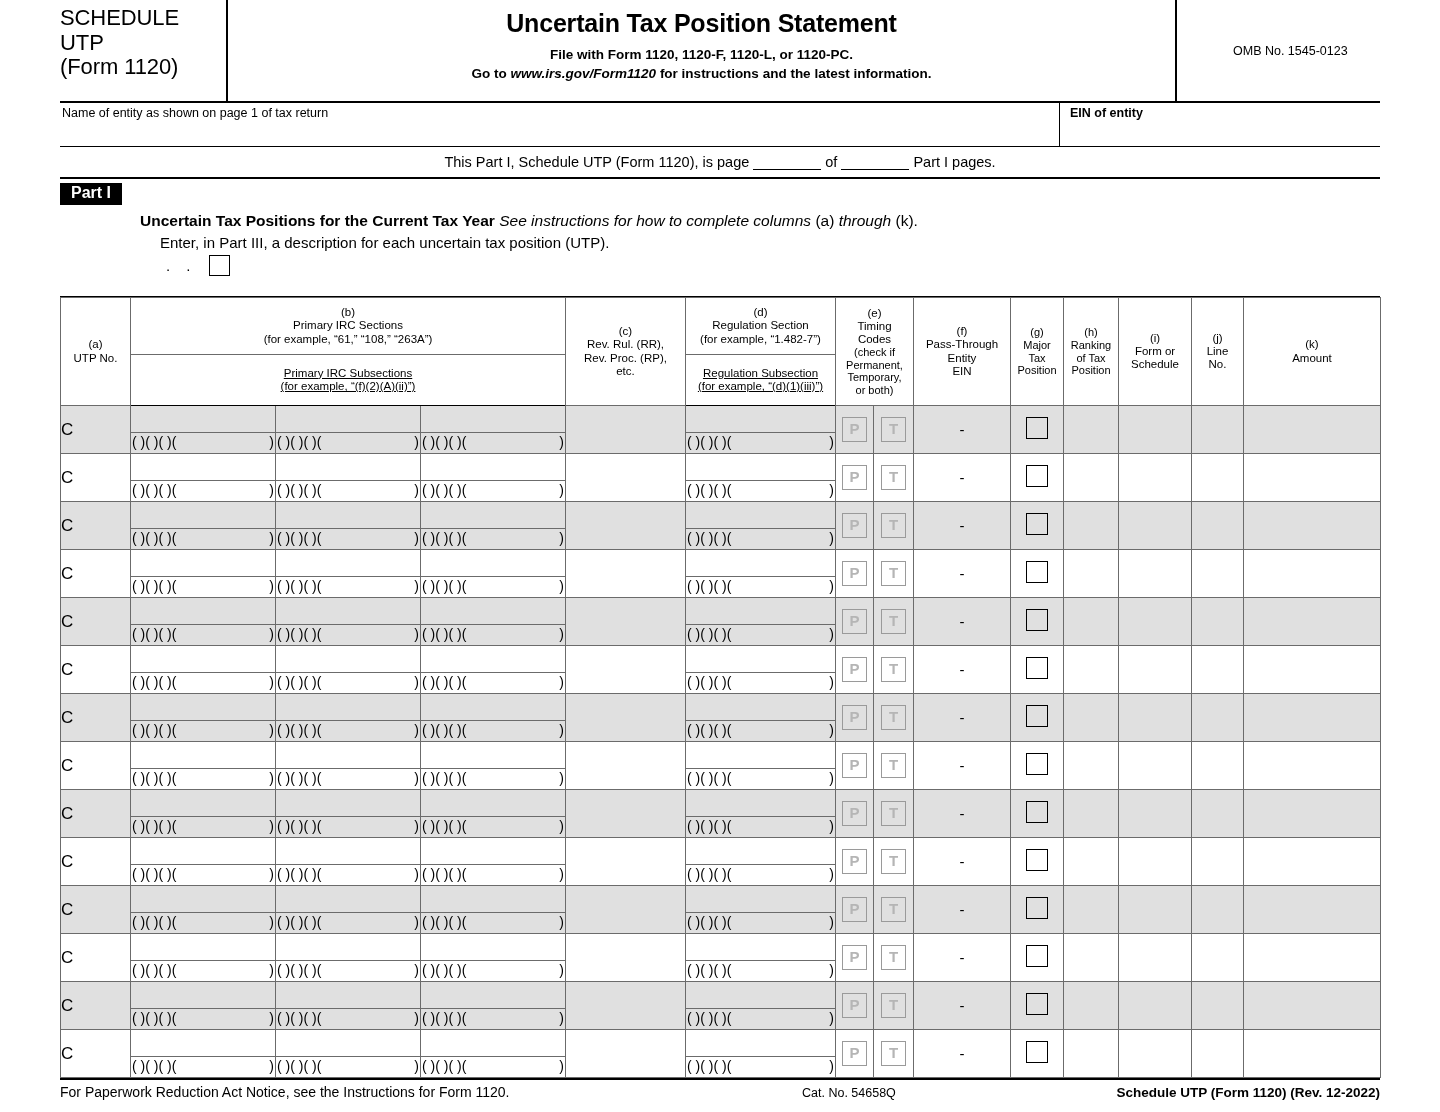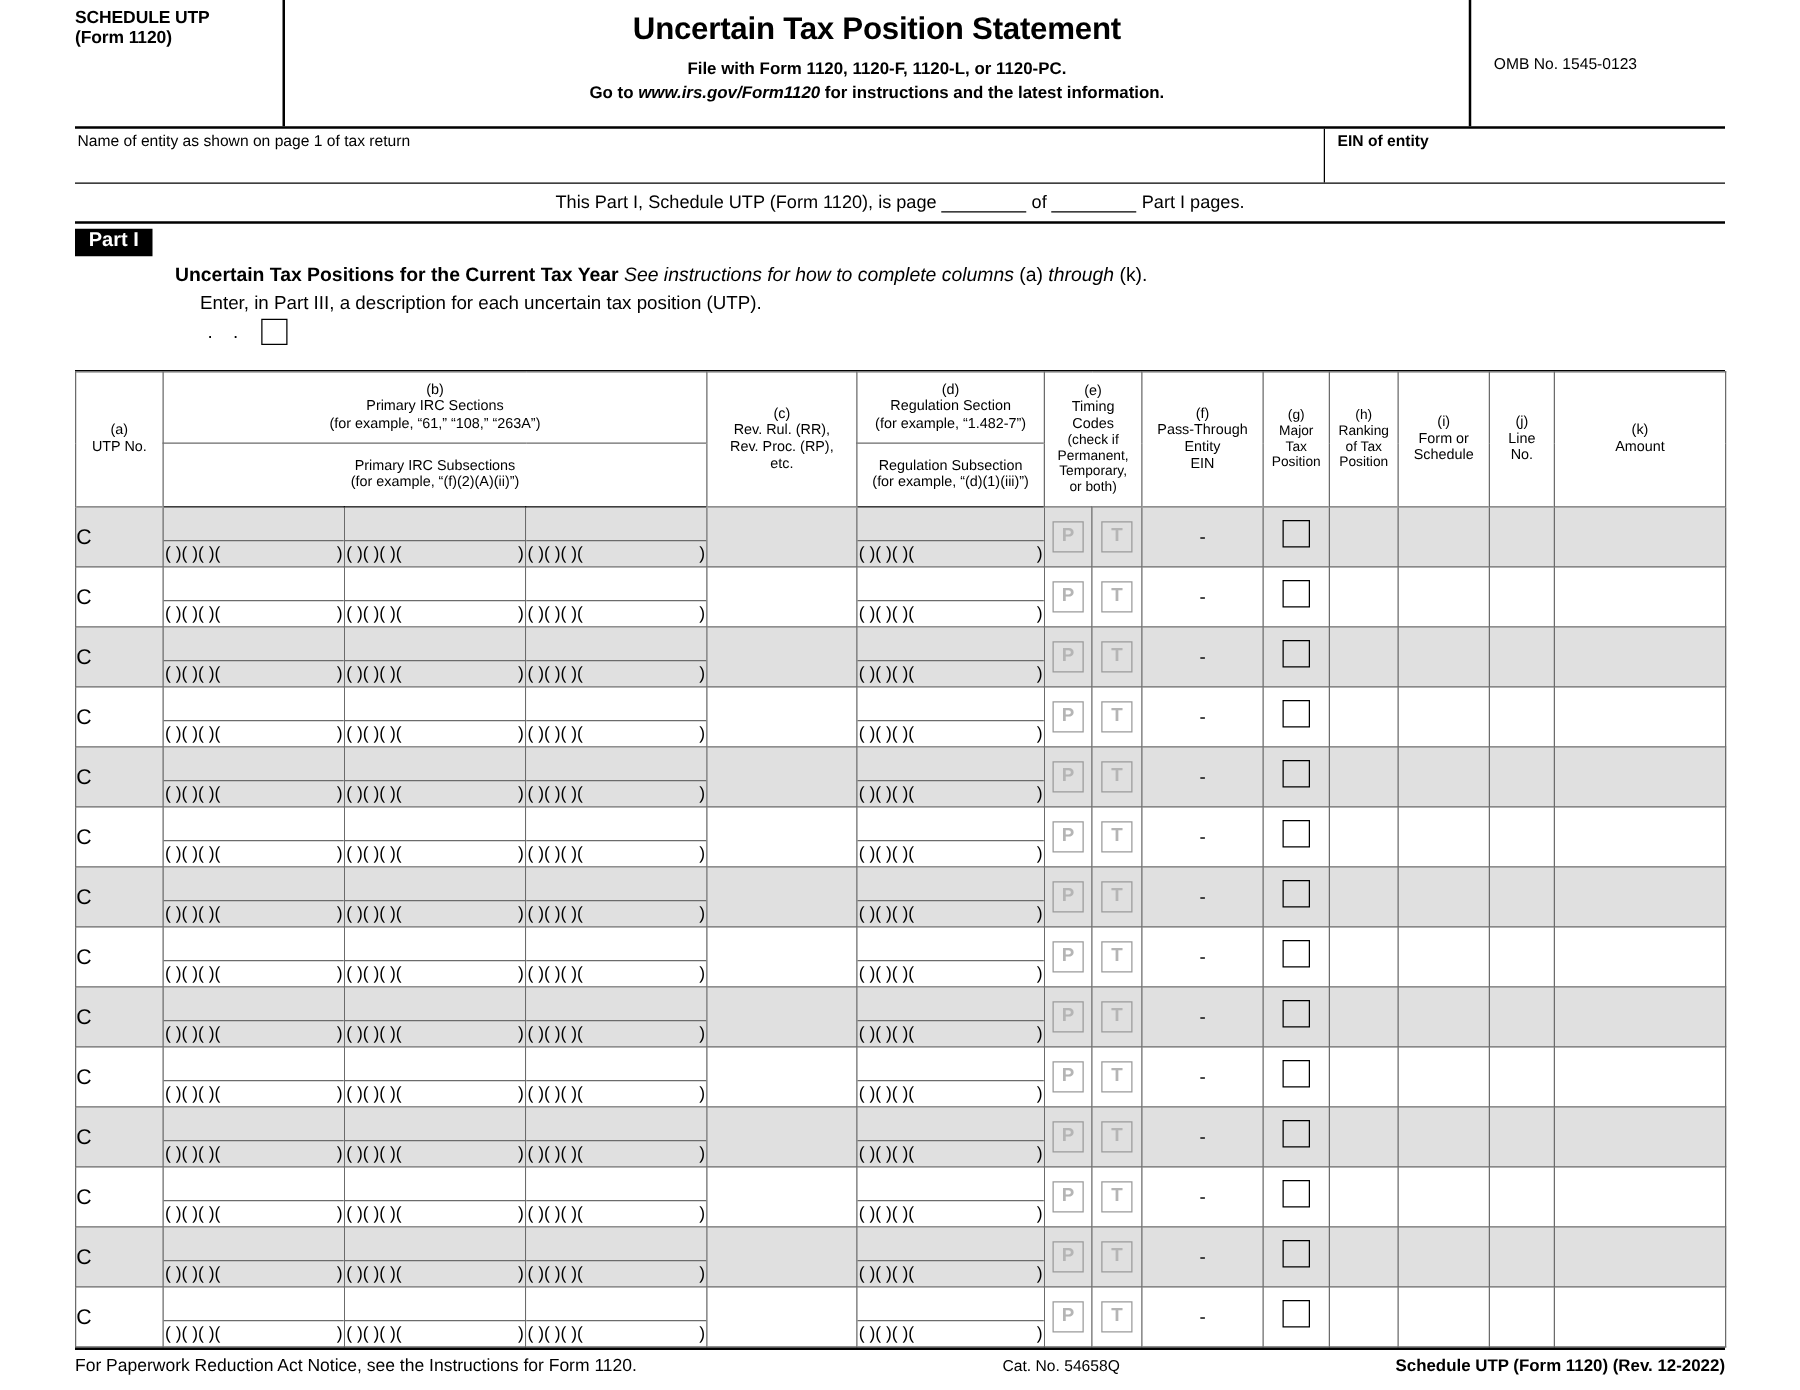--- a/index.html
+++ b/index.html
@@ -30,22 +30,22 @@
     box-sizing: border-box;
   }
   .head-left {
     width: 168px;
     flex: 0 0 168px;
     border-right: 2.5px solid #000;
     padding-top: 6px;
     box-sizing: border-box;
   }
   .sched-title {
-    font-size: 14px;
-    font-weight: bold;
+    font-size: 22px;
+    font-weight: normal;
     line-height: 1.12;
     letter-spacing: -0.1px;
   }
   .sched-sub {
     font-size: 12.5px;
     line-height: 1.26;
     margin-top: 3px;
   }
   .head-mid {
     flex: 1 1 auto;
@@ -73,20 +73,21 @@
   .head-right {
     width: 203px;
     flex: 0 0 203px;
     box-sizing: border-box;
     padding-left: 18px;
     display: flex;
     align-items: center;
   }
   .omb {
     font-size: 12.5px;
+    margin-left: 38px;
   }
 
   
   .name-row {
     display: flex;
     height: 44px;
     border-bottom: 1.5px solid #000;
     box-sizing: border-box;
   }
   .name-cell {
@@ -186,21 +187,21 @@
     padding: 3px 2px;
   }
   .hd .note {
     font-weight: normal;
   }
   .hd.small { font-size: 11px; }
   .hd.e-col { font-size: 11.5px; line-height: 1.14; padding: 2px 1px; }
   .hd.e-col .note { font-size: 11px; }
 
   thead tr.hrow1 td { border-bottom: none; }
-  .hdr-outer { border-bottom: 1.5px solid #000 !important; }
+  .hdr-outer { border-bottom: 1.5px solid #000 !important; text-decoration: underline; }
 
   
   .rowshade { background: #e0e0e0; }
   .rowplain { background: #ffffff; }
 
   td.utpno {
     text-align: left;
     font-size: 17px;
     font-weight: bold;
     padding-left: 10px;

